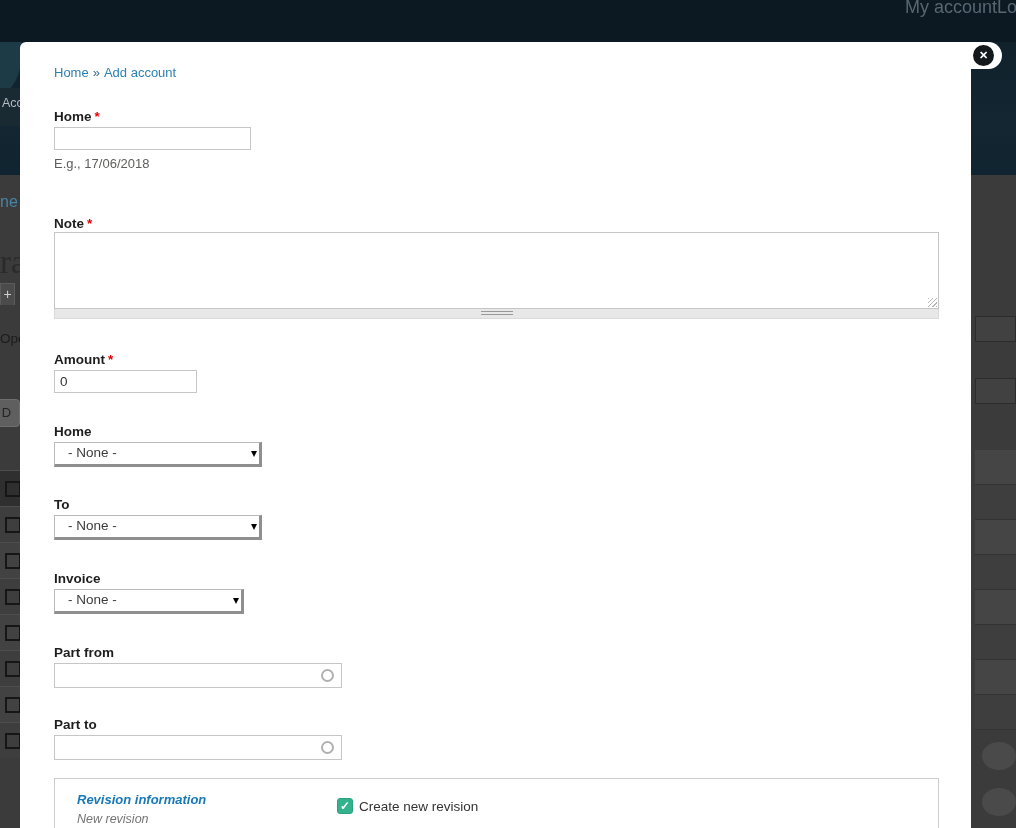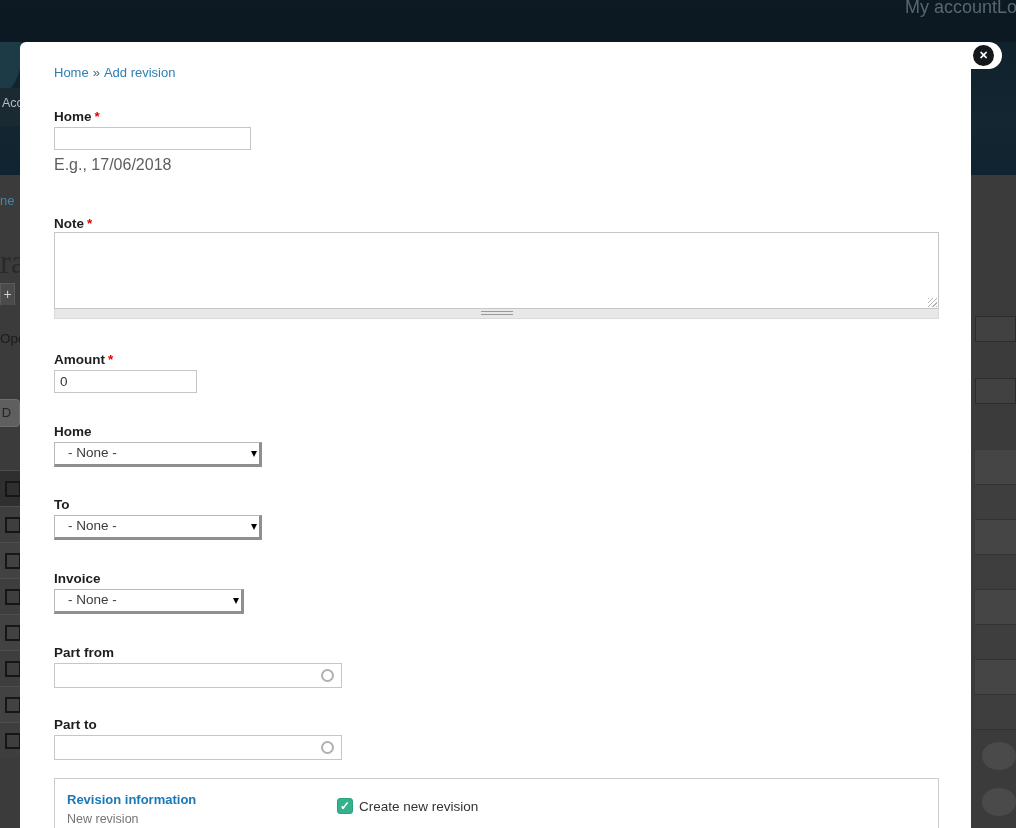--- a/index.html
+++ b/index.html
@@ -9,21 +9,21 @@
     font-family:"Liberation Sans", sans-serif;
   }
   
   .bg-header { position:absolute; left:0; top:0; width:1016px; height:175px;
     background:linear-gradient(180deg,#0f1f29 0%,#132631 70%,#102330 100%); z-index:1; }
   .logo-frag { position:absolute; left:-24px; top:8px; width:46px; height:86px;
     background:#1d3a47; border-radius:50%; }
   .menu-band { position:absolute; left:0; top:88px; width:26px; height:38px; background:#192a33; }
   .menu-frag { position:absolute; left:2px; top:96px; color:#b3bbc0; font-size:12.5px; }
   .bg-frag { position:absolute; z-index:1; }
-  .home-frag { left:0; top:193px; color:#4585a8; font-size:13px; }
+  .home-frag { left:0; top:193px; color:#4585a8; font-size:16px; }
   .title-frag { left:0; top:244px; color:#2a2a2a; font-size:33px; font-family:"Liberation Serif", serif; }
   .addtab-frag { left:0; top:283px; width:15px; height:22px; background:#4b4b4b;
     border:1px solid #5b5b5b; border-bottom:none; color:#d0d0d0; font-size:14px;
     text-align:center; line-height:20px; }
   .open-frag { left:0; top:331px; color:#1c1c1c; font-size:13.5px; }
   .del-frag { left:-7px; top:399px; width:27px; height:28px; background:#5f5f5f;
     border:1px solid #6e6e6e; border-radius:4px; color:#242424; font-size:13px;
     text-align:center; line-height:26px; }
   .bg-tbl-left { position:absolute; left:0; top:470px; width:20px; z-index:1; }
   .bgrow { height:36px; border-top:1px solid #4e4e4e; position:relative; background:#424242; }
@@ -55,21 +55,21 @@
   .close-btn { position:absolute; left:43px; top:3px; width:21px; height:21px;
     border-radius:50%; background:#14181b; color:#fff; text-align:center; line-height:21px;
     font-size:11px; font-weight:bold; cursor:pointer; }
   .breadcrumb { position:absolute; left:34px; top:23px; font-size:13px; }
   .crumb { color:#2d80b4; text-decoration:none; cursor:pointer;margin-top:28px; }
   .crumb-sep { color:#3d6c8c; margin:0 4px; }
   .flabel { position:absolute; font-size:13.5px; font-weight:bold; color:#1e1e1e; }
   .req { color:#e60000; margin-left:3px; }
   .txt-input { position:absolute; border:1px solid #c6c6c6; background:#fff;
     font:13.5px "Liberation Sans", sans-serif; padding:2px 5px; color:#333; outline:none; }
-  .desc { position:absolute; color:#5e5e5c; font-size:16px; }
+  .desc { position:absolute; color:#5e5e5c; font-size:13px; }
   .note-ta { position:absolute; left:34px; top:190px; width:885px; height:77px;
     border:1px solid #c6c6c6; resize:none; outline:none;
     font:13.5px "Liberation Sans", sans-serif; padding:3px 5px; }
   .resize-dots { position:absolute; left:908px; top:256px; width:9px; height:9px;
     background:repeating-linear-gradient(135deg,#b5b5b5 0 1px,transparent 1px 3px); z-index:8; }
   .grippie { position:absolute; left:34px; top:267px; width:885px; height:10px;
     background:#e8e8e8; border:1px solid #dadada; border-top:none; cursor:s-resize; }
   .grippie::after { content:""; position:absolute; left:50%; top:2px; margin-left:-16px;
     width:32px; height:5px;
     background:repeating-linear-gradient(180deg,#999 0 1px,transparent 1px 3px); }
@@ -80,21 +80,21 @@
   .select-arrow { position:absolute; right:2px; top:2px; font-size:12px; color:#000;
     line-height:16px; }
   .throb-input { position:absolute; width:288px; height:25px; border:1px solid #c6c6c6;
     background:#fff; }
   .throb-input input { position:absolute; left:0; top:0; width:268px; height:23px;
     border:none; outline:none; font:13.5px "Liberation Sans", sans-serif; padding:2px 5px; }
   .throbber { position:absolute; right:7px; top:5px; width:13px; height:13px;
     border:2px solid #b0b0b0; border-radius:50%; }
   .fieldset { position:absolute; left:34px; top:736px; width:885px; height:110px;
     border:1px solid #cccccc; background:#fff; }
-  .vtab { position:absolute; left:12px; top:11px; cursor:pointer; }
+  .vtab { position:absolute; left:22px; top:11px; cursor:pointer;font-style:italic; }
   .vtab-link { color:#1979b7; font-weight:bold; font-size:13px; text-decoration:none; }
   .vtab-sub { color:#757575; font-size:12.5px; margin-top:4px; }
   .checkbox { position:absolute; left:282px; top:19px; width:16px; height:16px;
     background:#34b28e; border:1px solid #2aa37e; border-radius:3px; color:#fff;
     font-size:12px; font-weight:bold; text-align:center; line-height:15px; cursor:pointer; }
   .cb-label { position:absolute; left:304px; top:20px; font-size:13.5px; color:#333;
     cursor:pointer; }
 </style>
 </head>
 <body>
@@ -141,21 +141,21 @@
   <a class="acct-link out">Log</a>
 </div>
 
 <div class="close-tab">
   <div class="close-btn">✕</div>
 </div>
 
 <div class="modal">
 
   <div class="breadcrumb">
-    <a class="crumb">Home</a><span class="crumb-sep">»</span><a class="crumb">Add revision</a>
+    <a class="crumb">Home</a><span class="crumb-sep">»</span><a class="crumb">Add account</a>
   </div>
 
   <div class="flabel" style="left:34px; top:67px;">
     <span>Home</span><span class="req">*</span>
   </div>
   <input class="txt-input" style="left: 34px; top: 85px; width: 197px; height: 23px;" value="">
   <div class="desc" style="left:34px; top:114px;">E.g., 17/06/2018</div>
 
   <div class="flabel" style="left:34px; top:174px;">
     <span>Note</span><span class="req">*</span>

